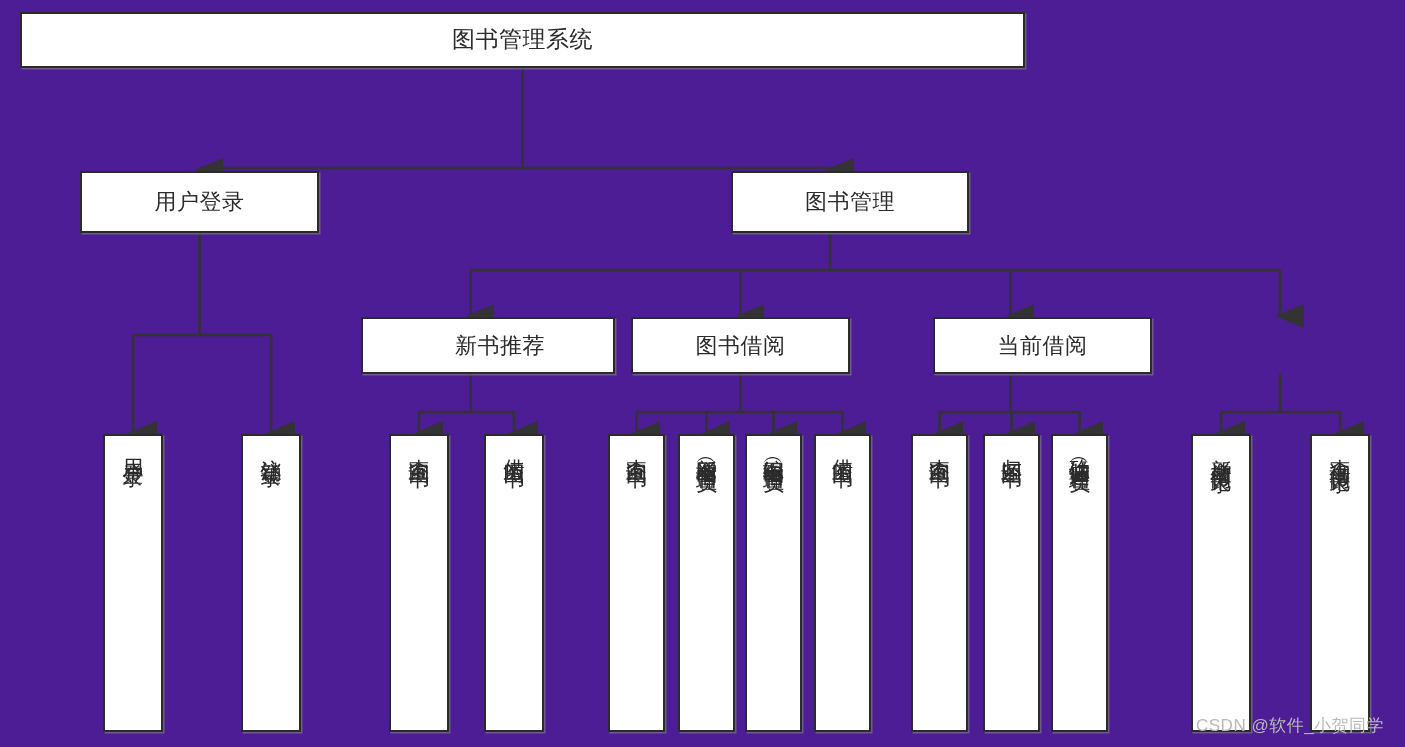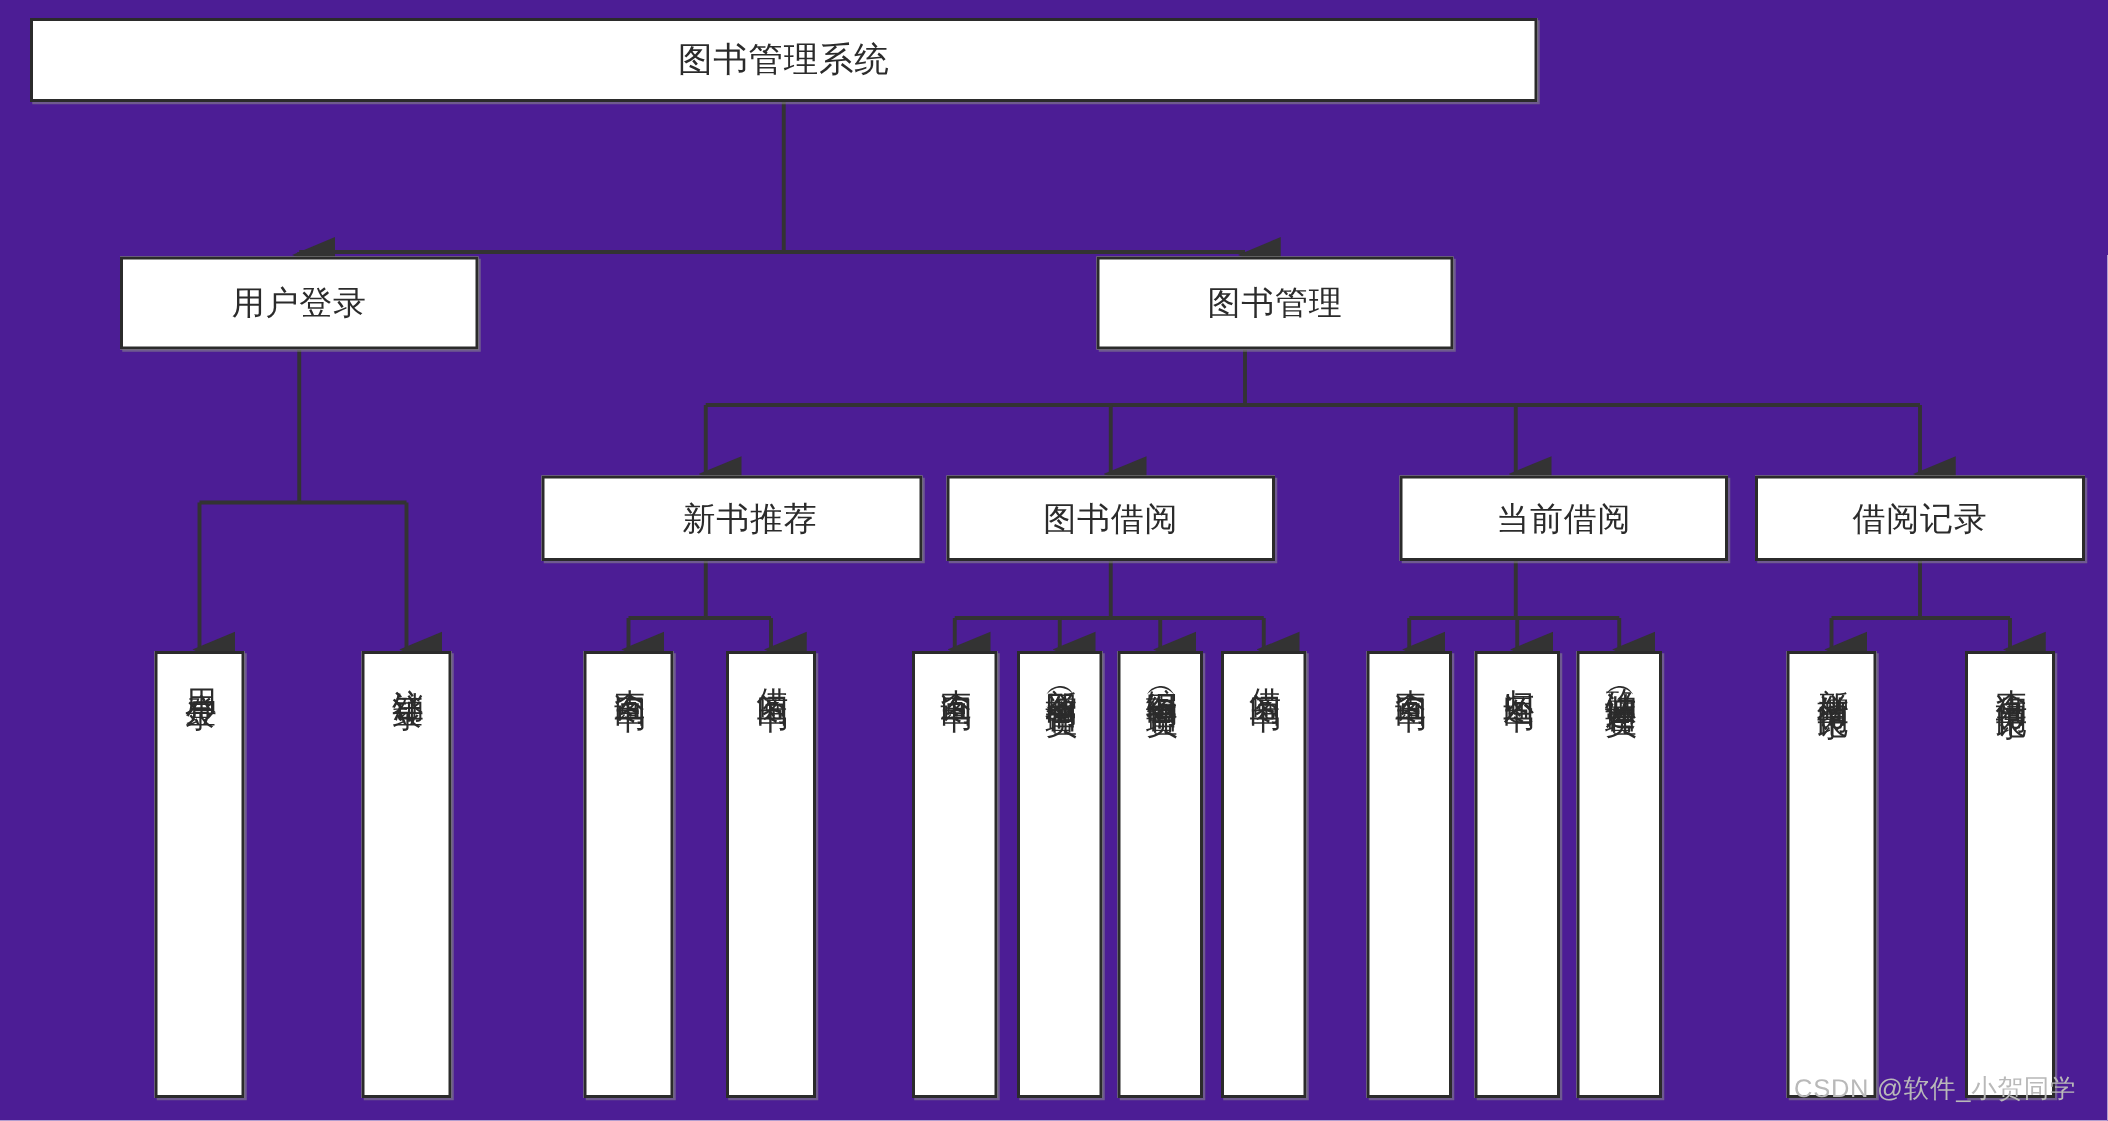--- a/index.html
+++ b/index.html
@@ -136,23 +136,20 @@
 
   <div class="node horiz" style="left: 361px; top: 317px; width: 254px; height: 57px; padding-left: 24px;">
     <span class="lbl">新书推荐</span>
   </div>
   <div class="node horiz" style="left: 631px; top: 317px; width: 219px; height: 57px;">
     <span class="lbl">图书借阅</span>
   </div>
   <div class="node horiz" style="left: 901px; top: 317px; width: 219px; height: 57px; margin-left: 32px;">
     <span class="lbl">当前借阅</span>
   </div>
-  <div class="node horiz" style="left: 1170px; top: 317px; width: 220px; height: 57px;">
-    <span class="lbl">借阅记录</span>
-  </div>
 
   <div class="node vert" style="left: 103px; top: 434px; width: 60px; height: 298px;">
     <span class="lbl">用户登录</span>
   </div>
   <div class="node vert" style="left: 241px; top: 434px; width: 60px; height: 298px;">
     <span class="lbl">注销登录</span>
   </div>
 
   <div class="node vert" style="left: 389px; top: 434px; width: 60px; height: 298px;">
     <span class="lbl">查询图书</span>

